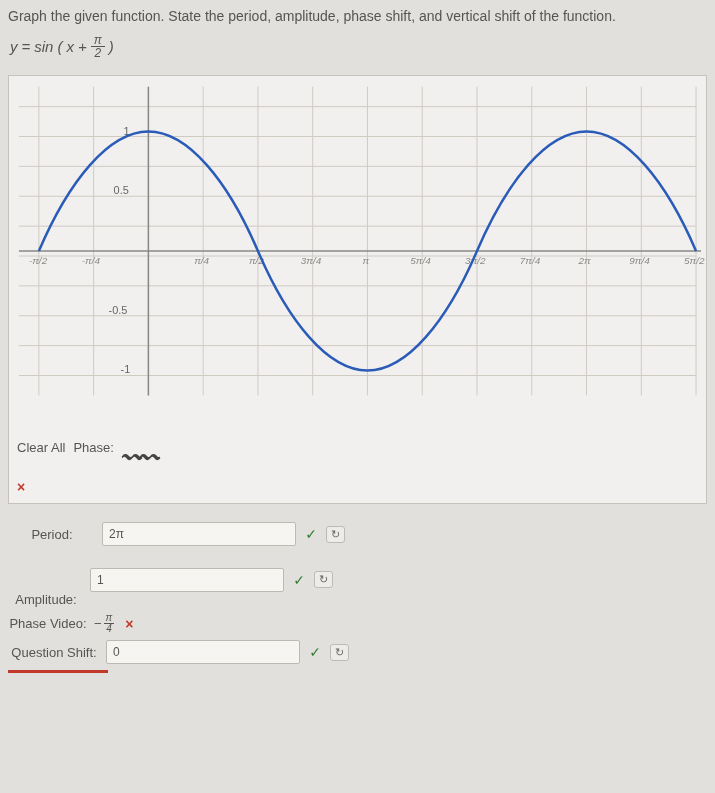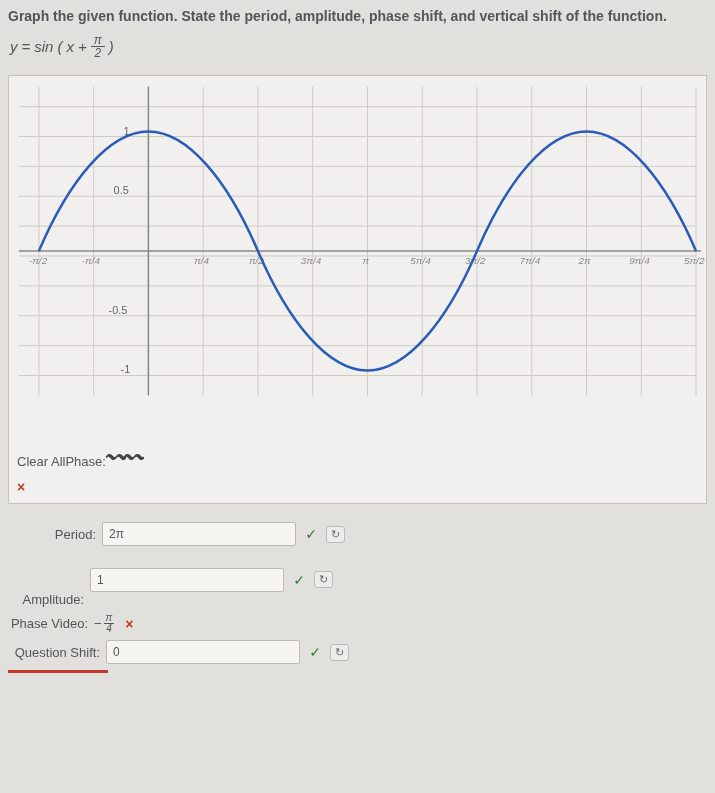--- a/index.html
+++ b/index.html
@@ -8,21 +8,20 @@
     font-family: Arial, sans-serif;
     background: #e2e0dd;
     color: #4a4a4a;
     width: 715px;
     box-sizing: border-box;
   }
   .prompt {
     font-size: 14px;
     color: #555;
     margin-bottom: 8px;
-    font-weight: bold;
   }
   .equation {
     font-size: 15px;
     font-style: italic;
     color: #555;
     margin: 10px 0 16px 2px;
     display: flex;
     align-items: center;
     gap: 4px;
   }
@@ -42,21 +41,22 @@
     background: #f2f0ee;
     position: relative;
   }
   svg.plot {
     display: block;
     width: 100%;
     height: 360px;
   }
   .toolbar {
     display: flex;
-    align-items: flex-end;
+    align-items: flex-start;
+    gap: 8px;
     padding: 4px 8px 8px 8px;
     font-size: 13px;
     color: #555;
   }
   .toolbar .wave-icon {
     font-size: 20px;
     color: #444;
     letter-spacing: -2px;
   }
   .xmark {
@@ -70,21 +70,21 @@
     margin-top: 18px;
     font-size: 13px;
     color: #555;
   }
   .row {
     display: flex;
     align-items: center;
     margin: 6px 0;
     gap: 6px;
   }
-  .row .label { width: 88px; text-align: right; }
+  .row .label { width: 88px; text-align: center; }
   .row.amp .label { width: 76px; margin-top: 40px; }
   .row.ps .label { width: 80px; }
   .row.vs .label { width: 92px; }
   input.ans {
     width: 180px;
     height: 22px;
     border: 1px solid #bdb9b3;
     background: #f6f5f2;
     font-size: 12px;
     padding: 0 6px;

